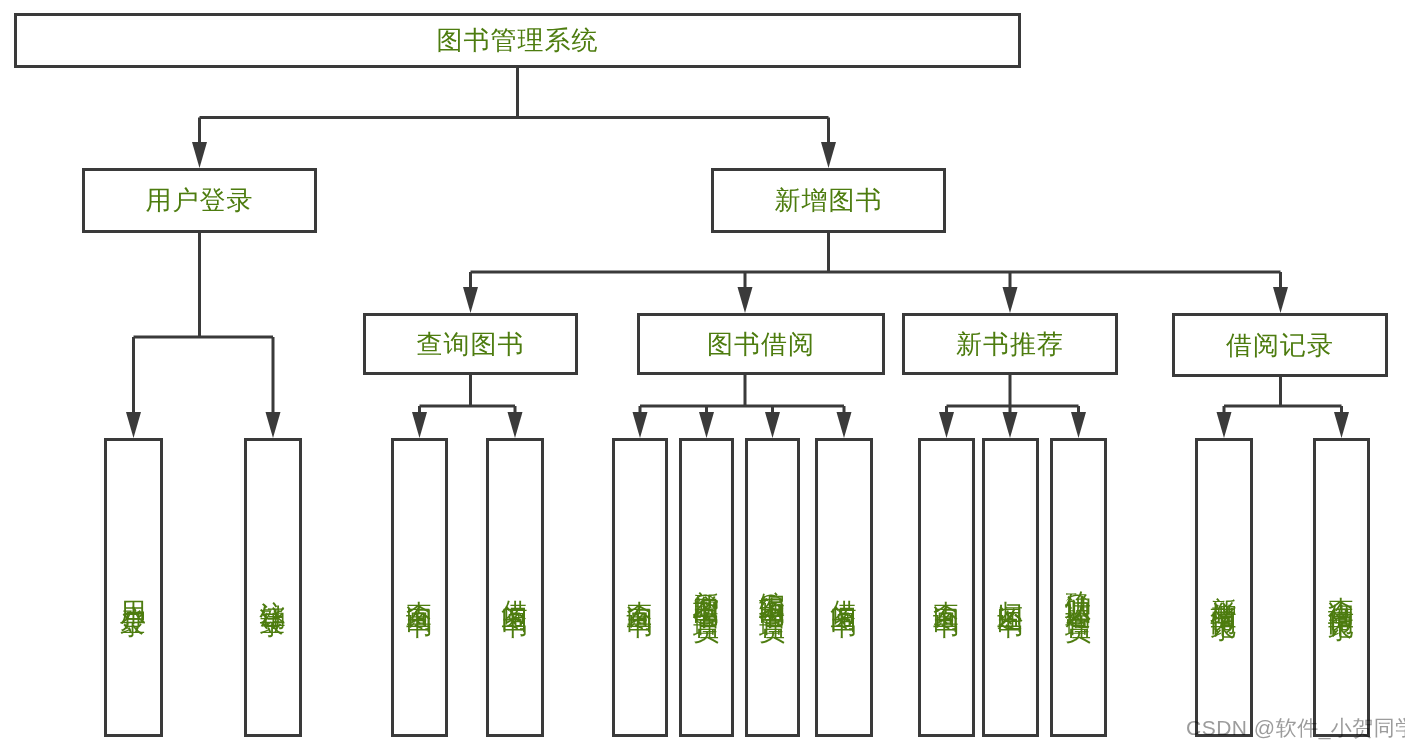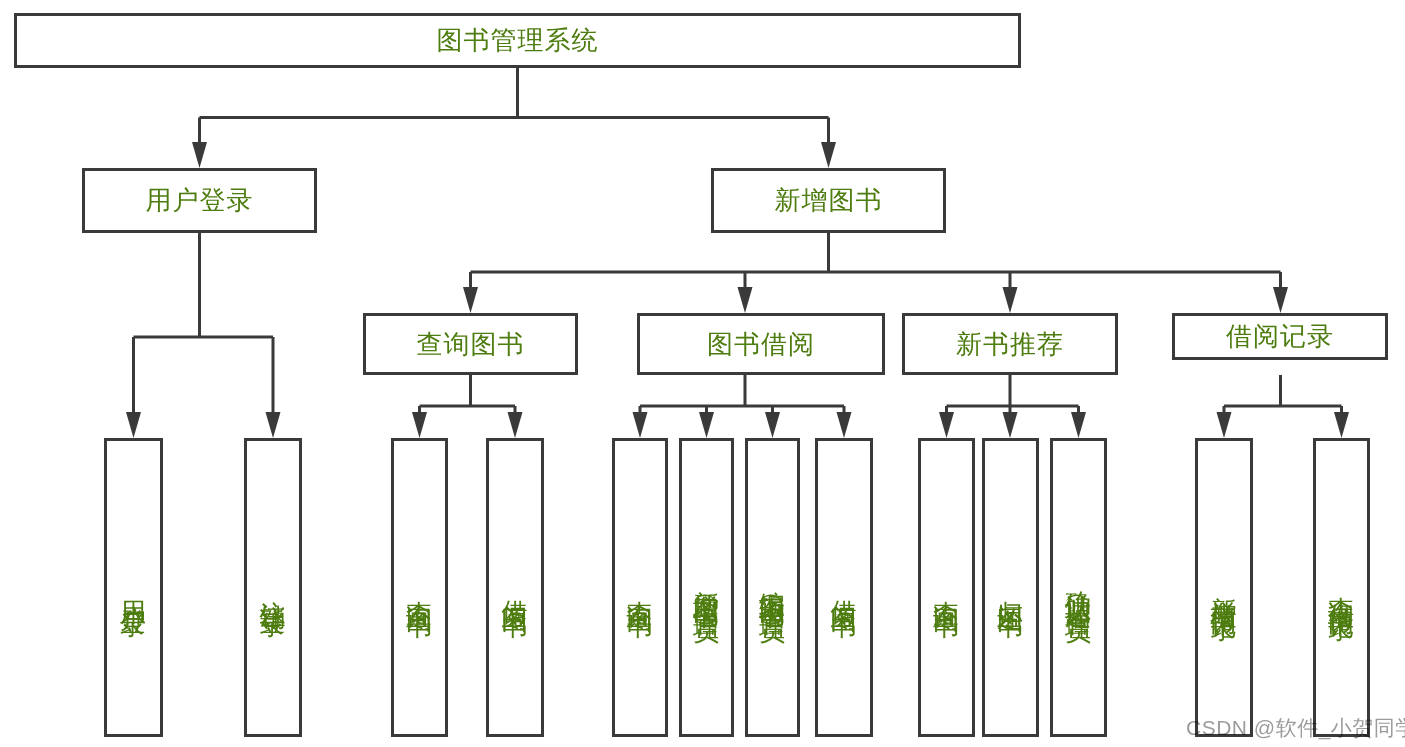--- a/index.html
+++ b/index.html
@@ -113,21 +113,21 @@
   </svg>
 
   <div class="box" style="left:14px;top:13px;width:1007px;height:55px">图书管理系统</div>
 
   <div class="box" style="left:82px;top:168px;width:235px;height:65px">用户登录</div>
   <div class="box" style="left:711px;top:168px;width:235px;height:65px">新增图书</div>
 
   <div class="box" style="left:363px;top:313px;width:215px;height:62px">查询图书</div>
   <div class="box" style="left:637px;top:313px;width:248px;height:62px">图书借阅</div>
   <div class="box" style="left:902px;top:313px;width:216px;height:62px">新书推荐</div>
-  <div class="box" style="left:1172px;top:313px;width:216px;height:47px">借阅记录</div>
+  <div class="box" style="left:1172px;top:313px;width:216px;height:64px">借阅记录</div>
 
   <div class="box leaf" style="left:104px;top:438px;width:59px;height:299px">用户登录</div>
   <div class="box leaf" style="left:244px;top:438px;width:58px;height:299px">注销登录</div>
 
   <div class="box leaf" style="left:391px;top:438px;width:57px;height:299px">查询图书</div>
   <div class="box leaf" style="left:486px;top:438px;width:58px;height:299px">借阅图书</div>
 
   <div class="box leaf" style="left:612px;top:438px;width:56px;height:299px">查询图书</div>
   <div class="box leaf" style="left:679px;top:438px;width:55px;height:299px">新增图书（管理员）</div>
   <div class="box leaf" style="left:745px;top:438px;width:55px;height:299px">编辑图书（管理员）</div>

